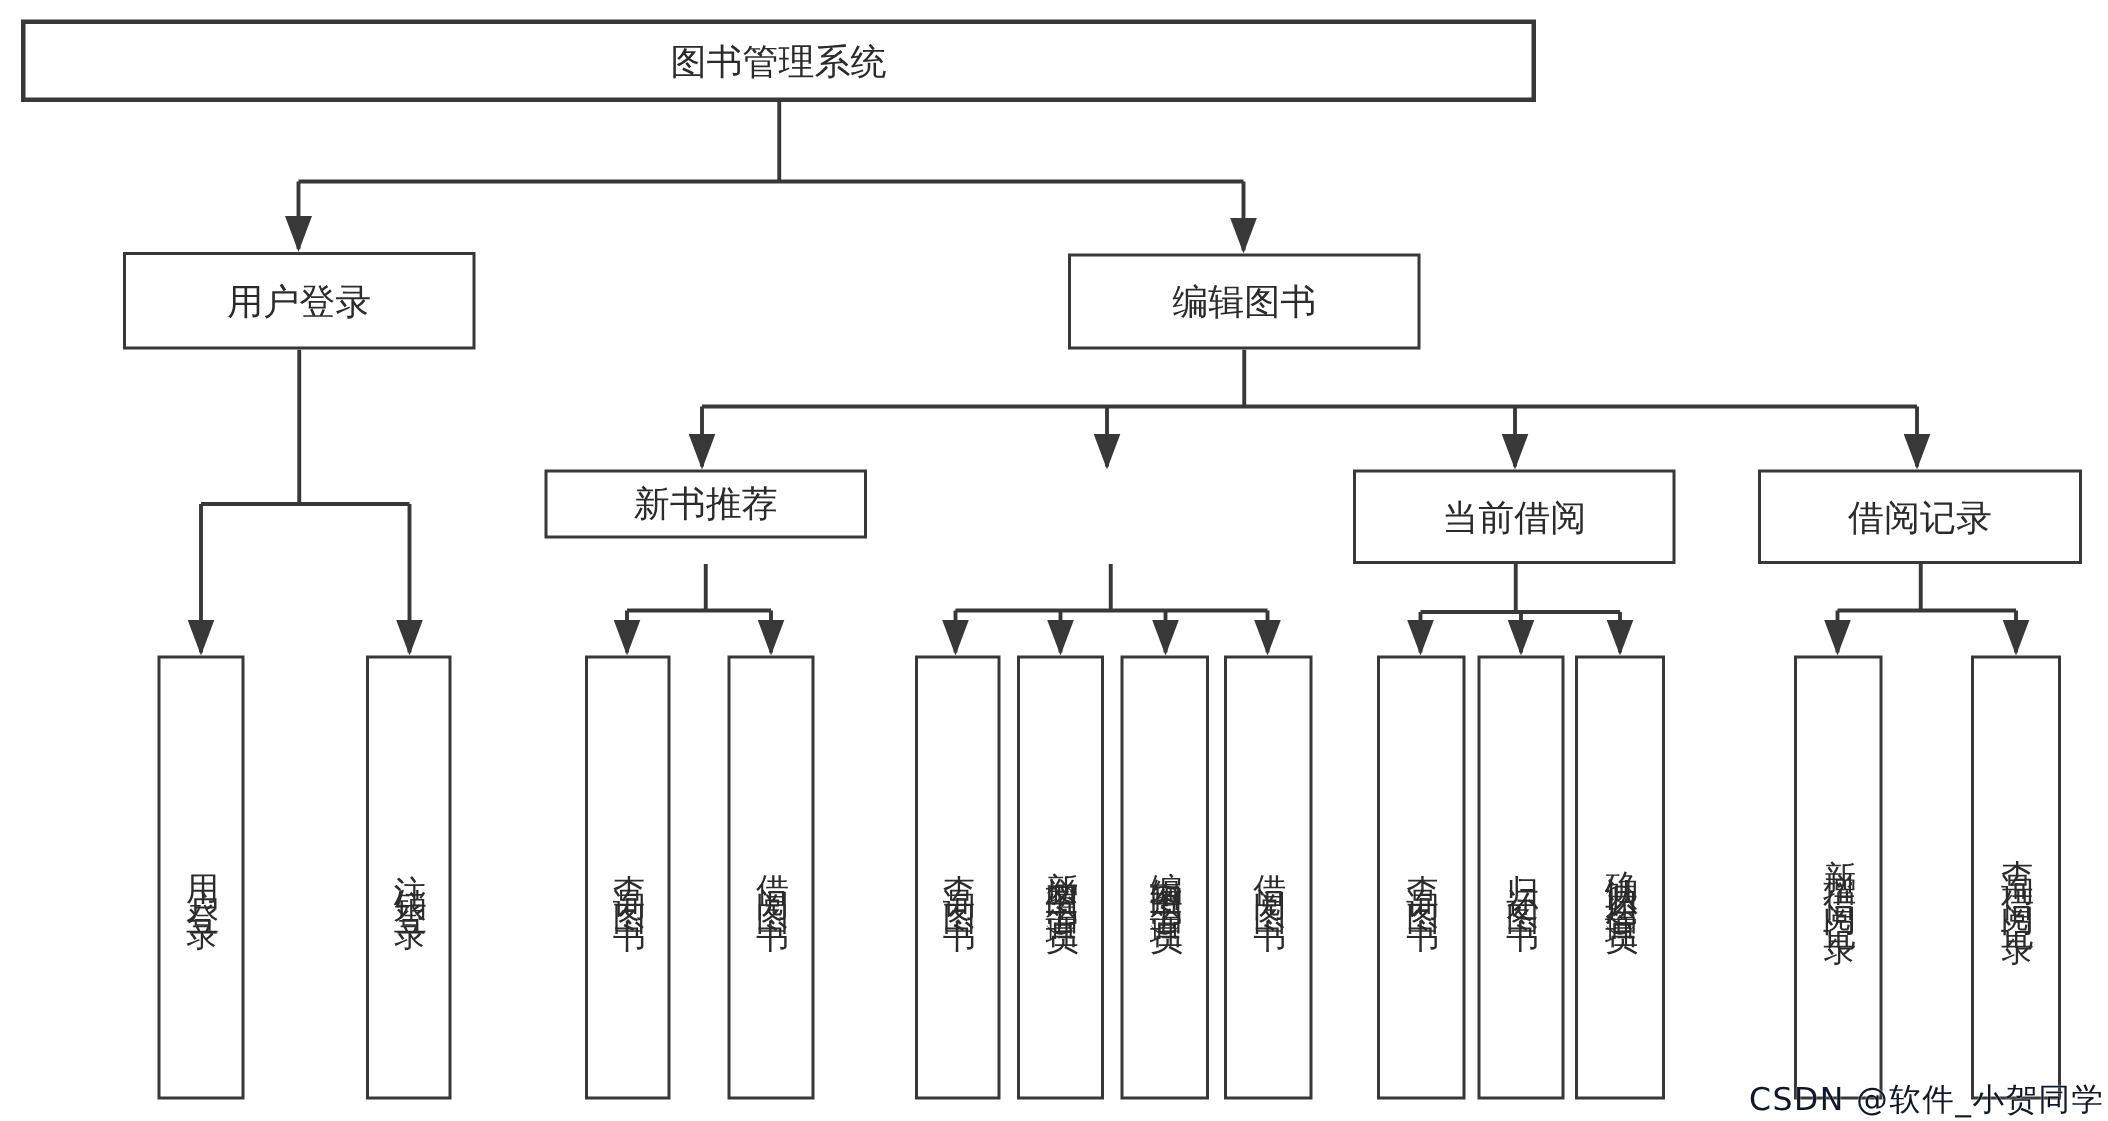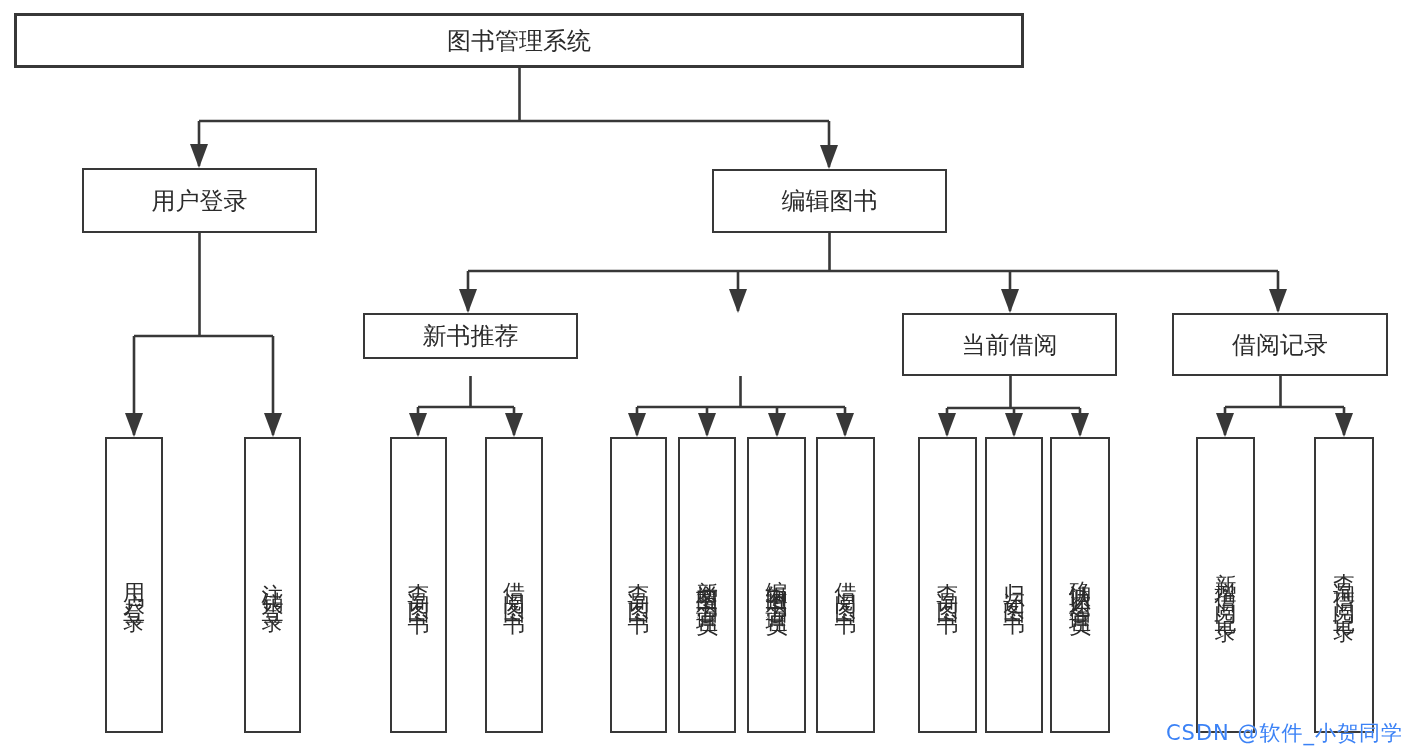--- a/index.html
+++ b/index.html
@@ -29,21 +29,21 @@
     text-orientation:mixed;
     letter-spacing:10px;
     line-height:1;
     white-space:nowrap;
   }
   .vtext.tight{letter-spacing:5px;}
   #watermark{
     position:absolute;
     top:719px;right:2px;
     font-size:21px;
-    color:#3b82f6;
+    color:#0f172a;
     letter-spacing:1px;
     z-index:3;
     text-shadow:0 0 1px #ffffff;
     white-space:nowrap;
   }
 </style>
 </head>
 <body>
 
 <div id="stage">

